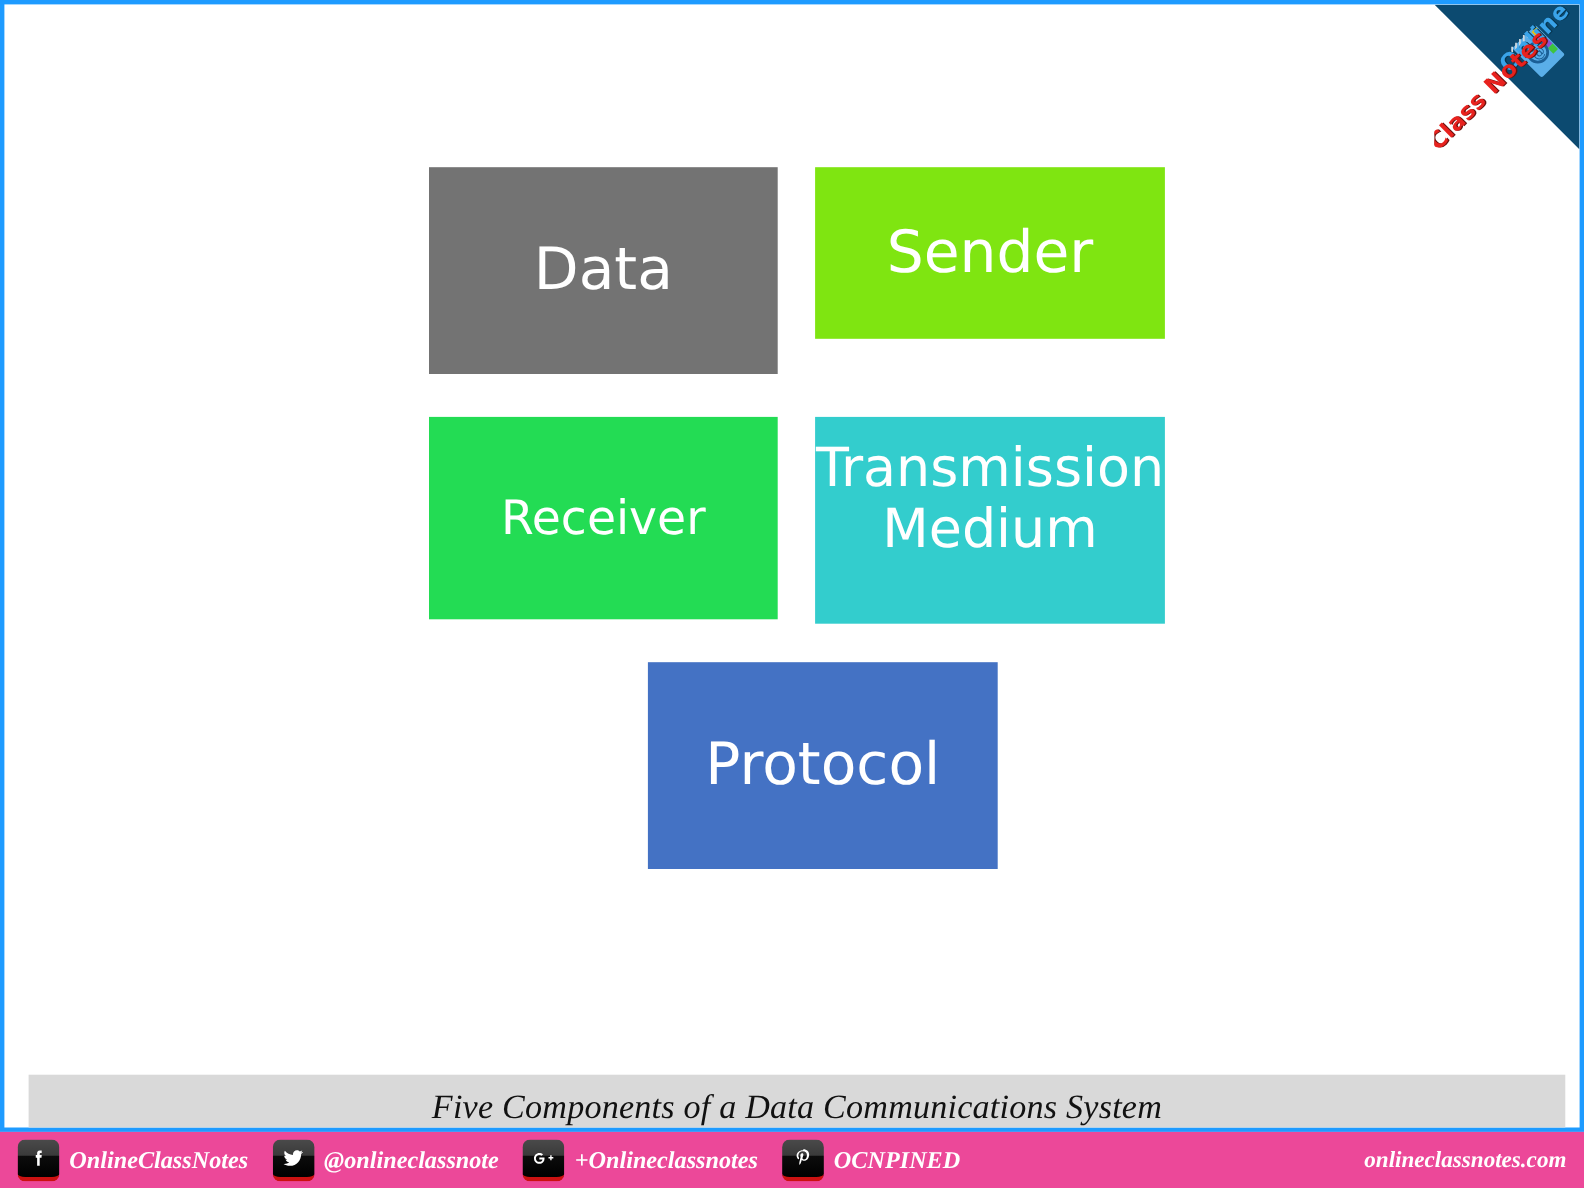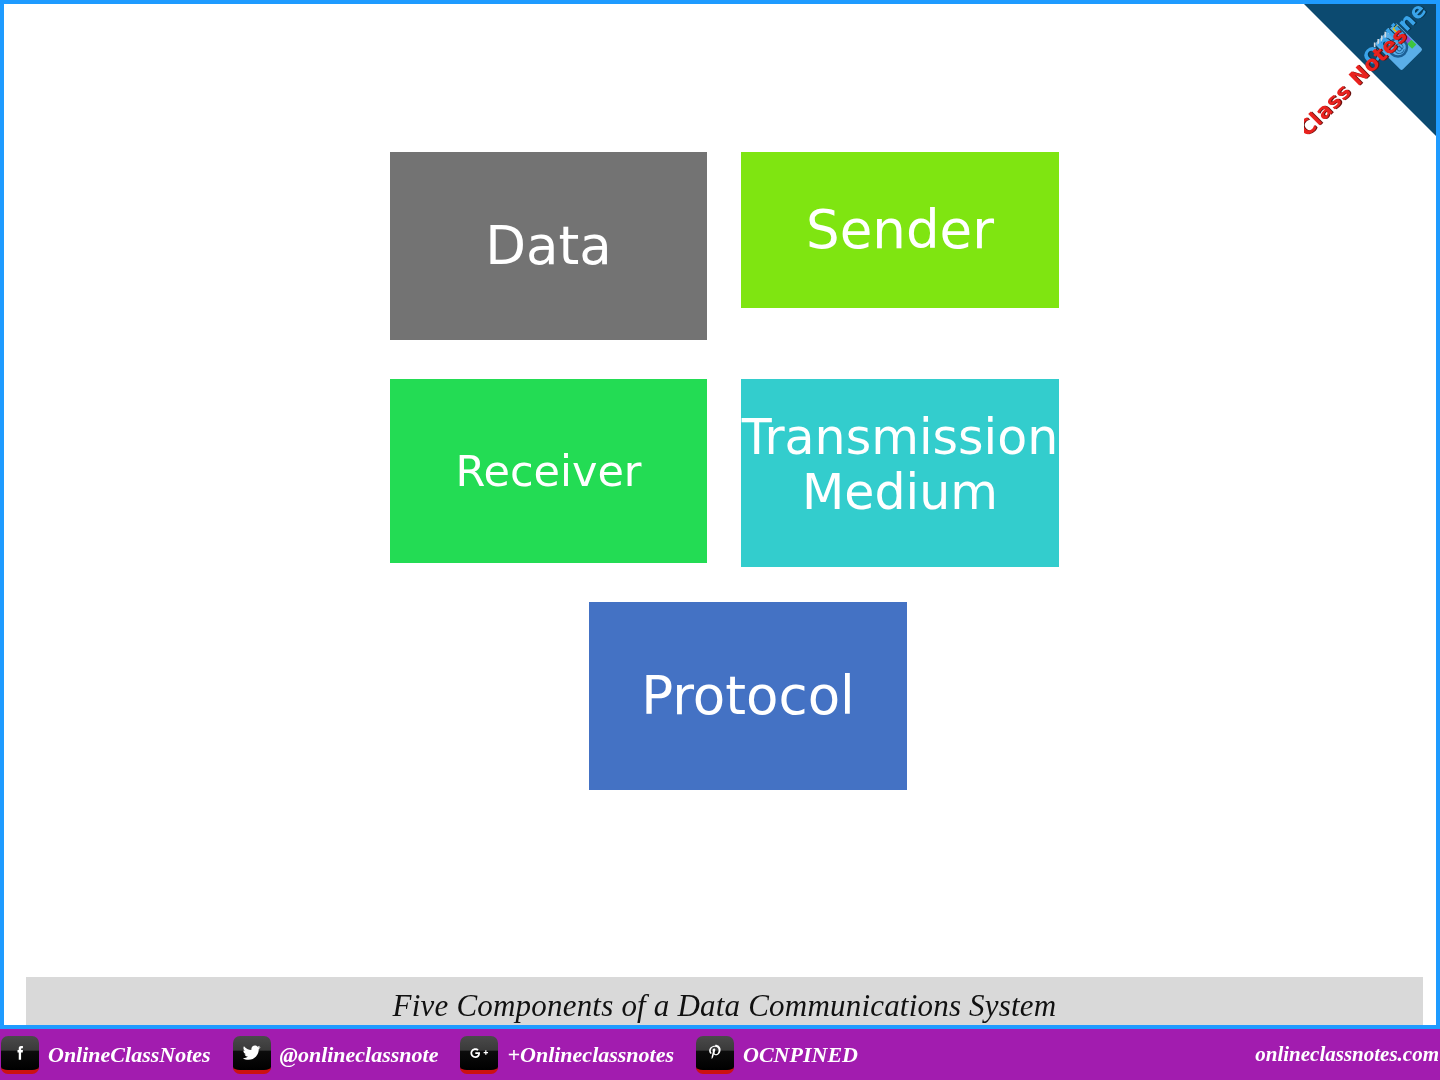--- a/index.html
+++ b/index.html
@@ -88,21 +88,21 @@
     justify-content: center;
     text-align: center;
     color: #ffffff;
     font-family: "DejaVu Sans", sans-serif;
     font-weight: 400;
     line-height: 1.12;
   }
   #box-data      { left: 386px; top: 148px; width: 317px; height: 188px; background: #737373; font-size: 53px; }
   #box-sender    { left: 737px; top: 148px; width: 318px; height: 156px; background: #7fe511; font-size: 53px; }
   #box-receiver  { left: 386px; top: 375px; width: 317px; height: 184px; background: #23dc54; font-size: 43px; }
-  #box-medium    { left: 737px; top: 375px; width: 318px; height: 188px; background: #33cdcd; font-size: 49px; align-items: flex-start; padding-top: 32px; box-sizing: border-box; }
+  #box-medium    { left: 737px; top: 375px; width: 318px; height: 188px; background: #33cdcd; font-size: 49px; align-items: flex-start; padding-top: 20px; box-sizing: border-box; }
   #box-protocol  { left: 561px; top: 598px; width: 318px; height: 188px; background: #4472c4; font-size: 53px; margin-left: 24px; }
 
   
   #caption-bar {
     position: absolute;
     left: 22px;
     top: 973px;
     width: 1397px;
     height: 58px;
     background: #d9d9d9;
@@ -118,25 +118,25 @@
     letter-spacing: 0.2px;
   }
 
   
   #footer-bar {
     position: absolute;
     left: 0;
     top: 1029px;
     width: 1440px;
     height: 51px;
-    background: #a21caf;
+    background: #ec4899;
     display: flex;
     align-items: center;
     box-sizing: border-box;
-    padding: 0 1px;
+    padding: 0 16px;
   }
   .social-item {
     display: flex;
     align-items: center;
     margin-right: 22px;
   }
   .social-badge {
     width: 38px;
     height: 38px;
     border-radius: 7px;

